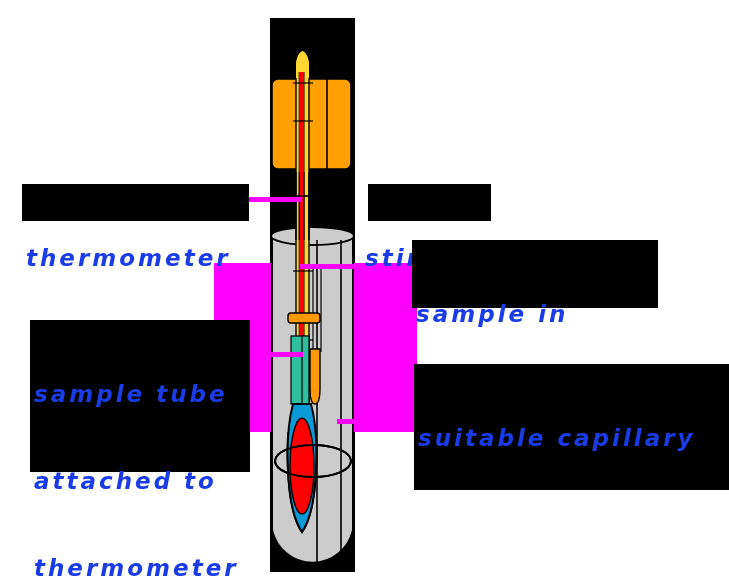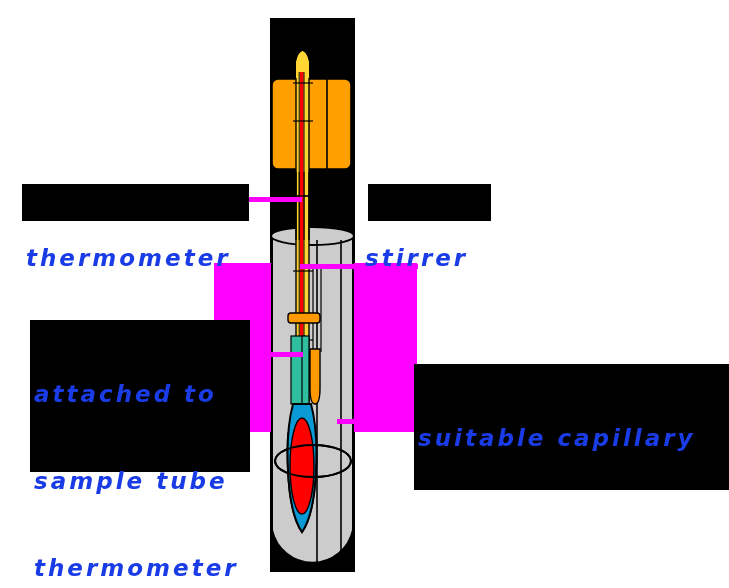--- a/index.html
+++ b/index.html
@@ -170,24 +170,28 @@
   <div class="leader" style="left:337px; top:419px; width:82px;"></div>
 
   <div class="label" style="left:22px; top:184px; width:219px; height:33px;">
     <span class="label-line">thermometer</span>
   </div>
 
   <div class="label" style="left:368px; top:184px; width:115px; height:33px;">
     <span class="label-line" style="margin-left:-7px;">stirrer</span>
   </div>
 
+  <div class="label" style="left:412px; top:240px; width:238px; height:64px;">
+    <span class="label-line">sample in</span>
+    <span class="label-line">capillary tube</span>
+  </div>
 
   <div class="label" style="left:30px; top:320px; width:212px; height:148px;">
+    <span class="label-line">sample tube</span>
     <span class="label-line">attached to</span>
-    <span class="label-line">sample tube</span>
     <span class="label-line">thermometer</span>
     
     
   </div>
 
   <div class="label" style="left:414px; top:364px; width:311px; height:122px;">
     <span class="label-line">suitable capillary</span>
     
     
   </div>

